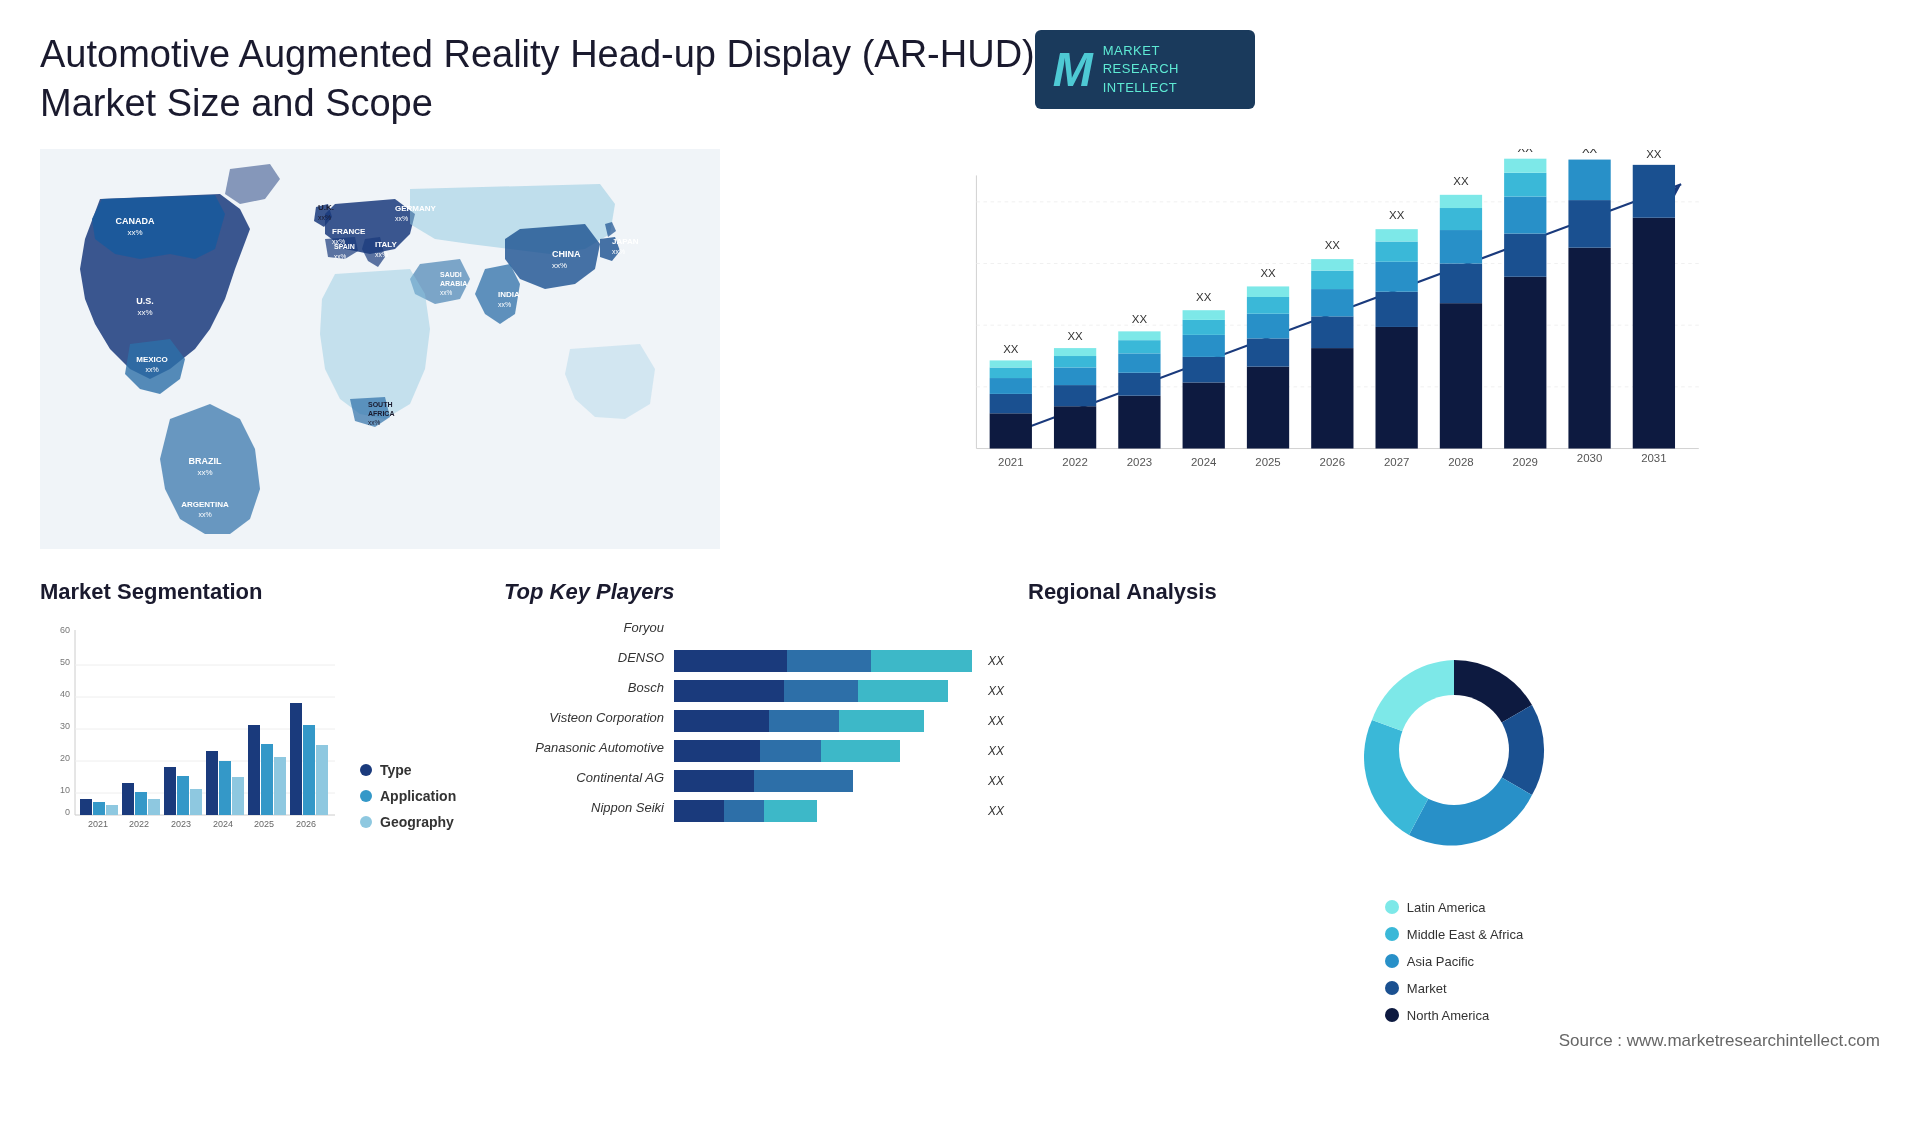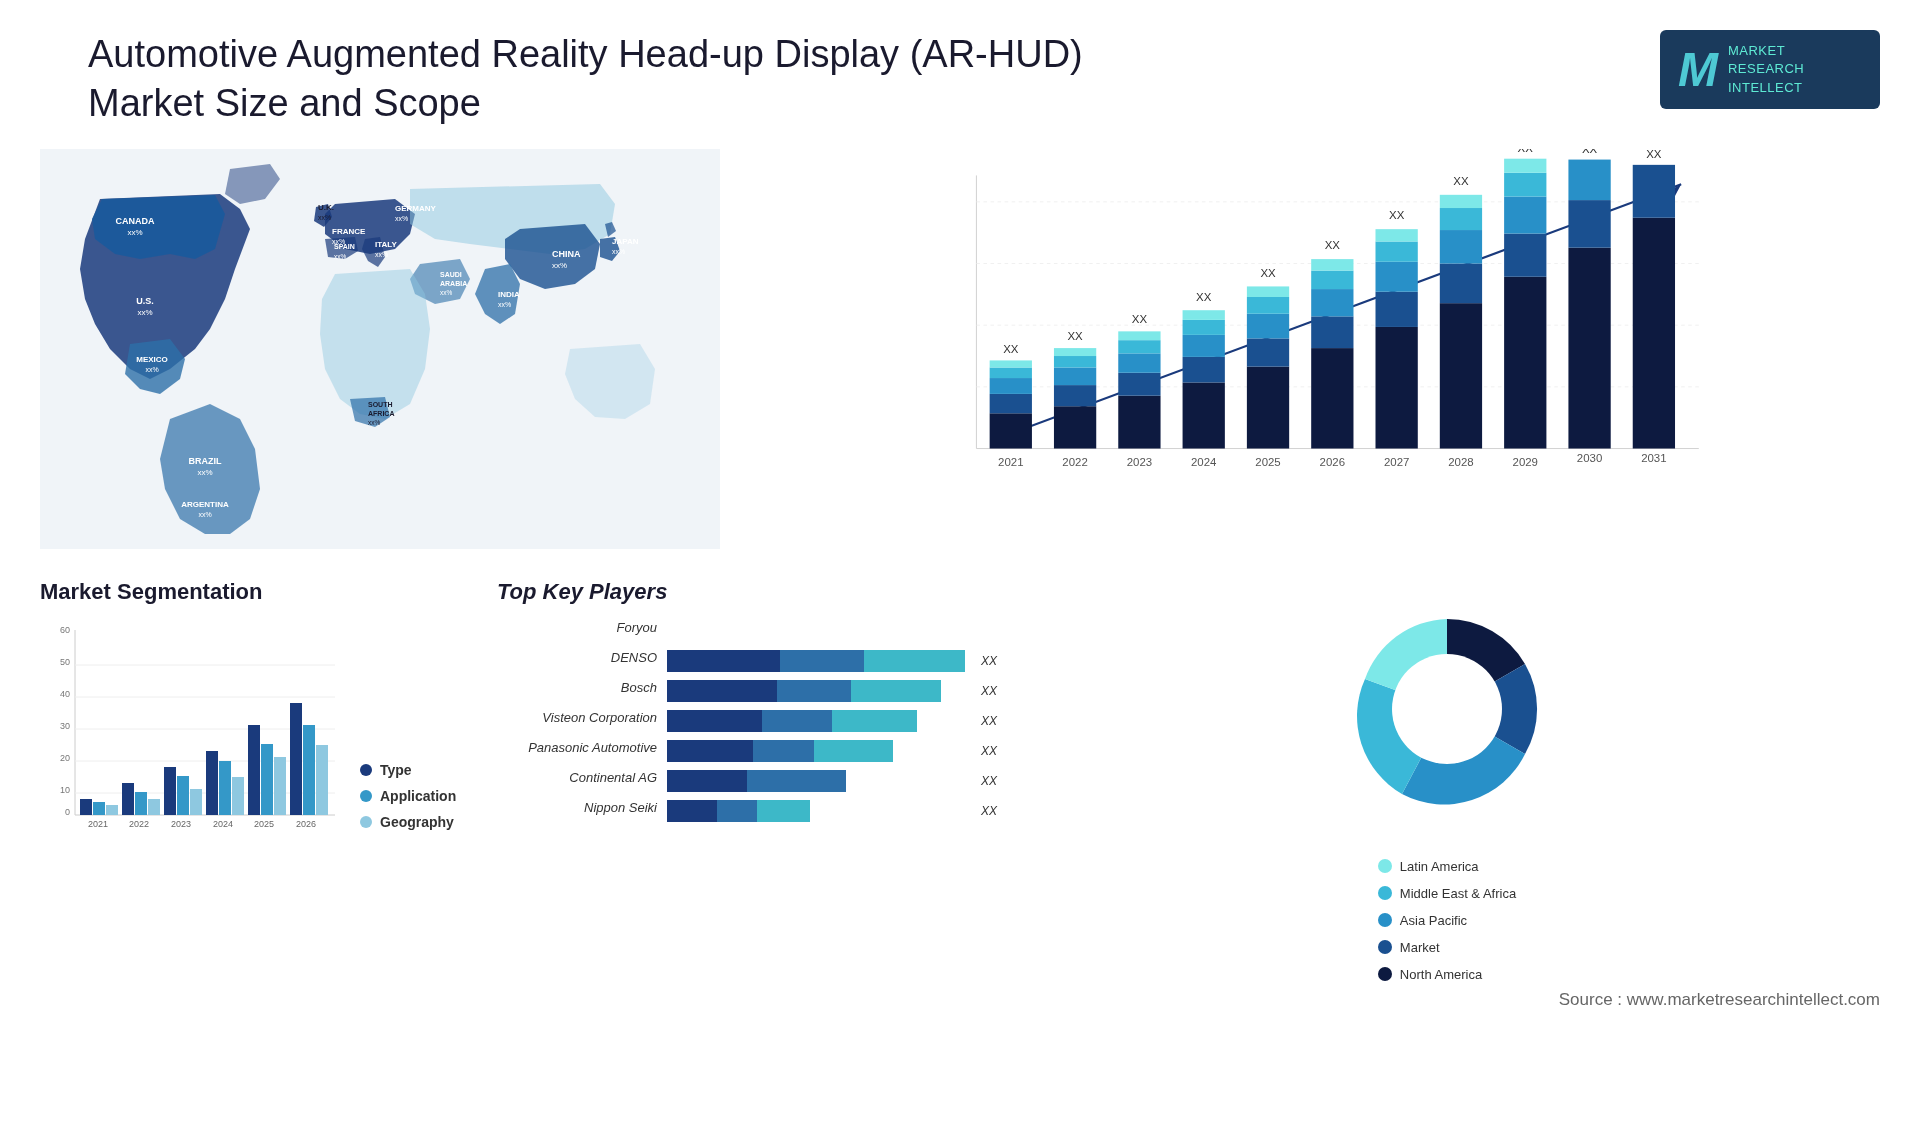--- a/index.html
+++ b/index.html
@@ -8,24 +8,22 @@
       height: 1146px;
       background: #ffffff;
       font-family: Arial, sans-serif;
       overflow: hidden;
       position: relative;
     }
 
     
     .header {
       display: flex;
-      justify-content: space-between;
       align-items: flex-start;
       padding: 30px 40px 10px 40px;
-      margin-left: 48px;
     }
     .title-block h1 {
       font-size: 38px;
       font-weight: 400;
       color: #1a1a2e;
       line-height: 1.3;
     }
     .logo-block {
       display: flex;
       align-items: center;
@@ -79,21 +77,21 @@
     .chart-section {
       flex: 1;
       height: 420px;
       position: relative;
       padding: 10px 20px 40px 20px;
     }
 
     
     .bottom-row {
       display: flex;
-      gap: 17px;
+      gap: 24px;
     }
 
     
     .segmentation-section {
       flex: 0 0 440px;
     }
     .section-title {
       font-size: 22px;
       font-weight: 700;
       color: #1a1a2e;
@@ -556,20 +554,21 @@
             <div class="player-bar-seg1" style="width:35%"></div>
             <div class="player-bar-seg2" style="width:28%"></div>
             <div class="player-bar-seg3" style="width:37%"></div>
           </div>
         </div>
         <div class="player-xx">XX</div>
       </div>
     </div>
 
     <div class="regional-section">
+      <div class="section-title">Regional Analysis</div>
       <div class="donut-container">
         <svg viewBox="0 0 300 260" width="300" height="260">
 
           <path d="M150,130 L150,40 A90,90 0 0,1 228,85 Z" fill="#0d1a40"></path>
 
           <path d="M150,130 L228,85 A90,90 0 0,1 228,175 Z" fill="#1a5090"></path>
 
           <path d="M150,130 L228,175 A90,90 0 0,1 105,215 Z" fill="#2890c8"></path>
 
           <path d="M150,130 L105,215 A90,90 0 0,1 68,100 Z" fill="#3ab8d8"></path>

